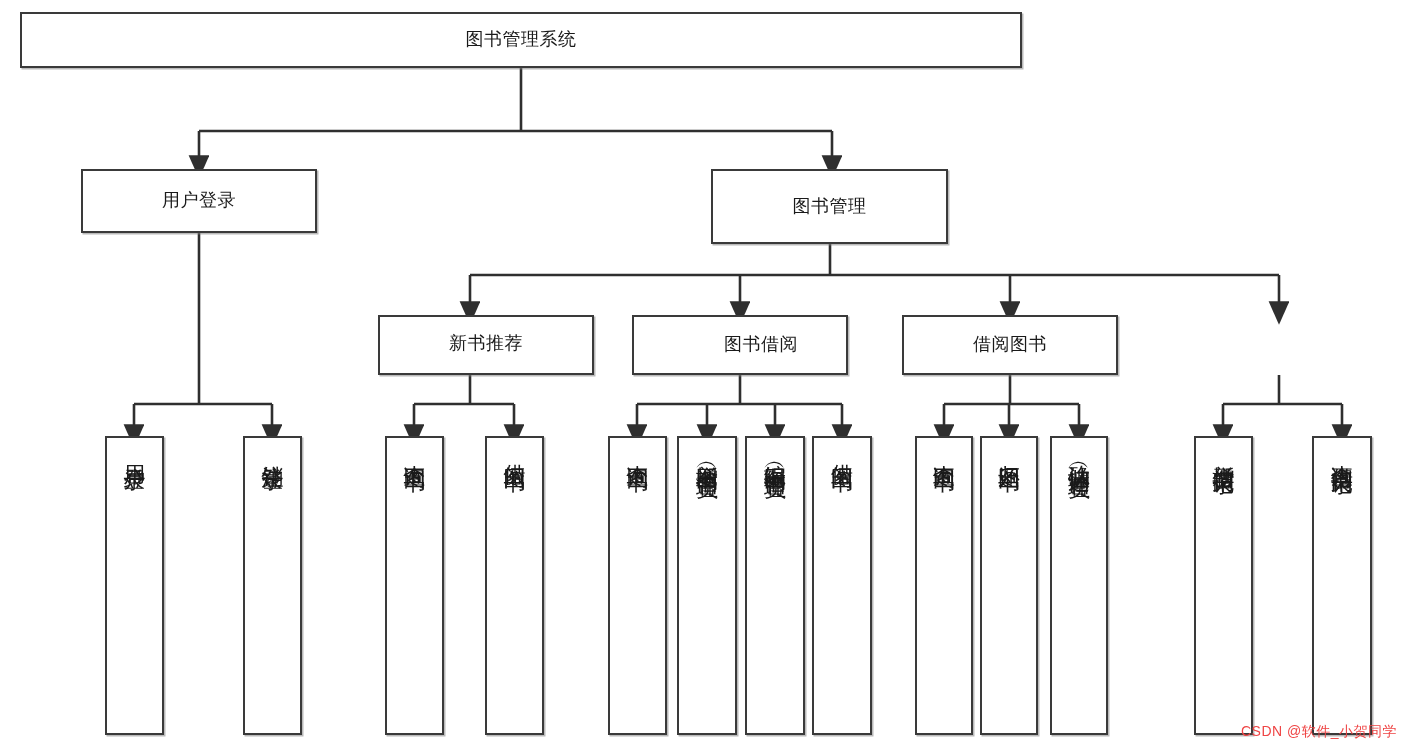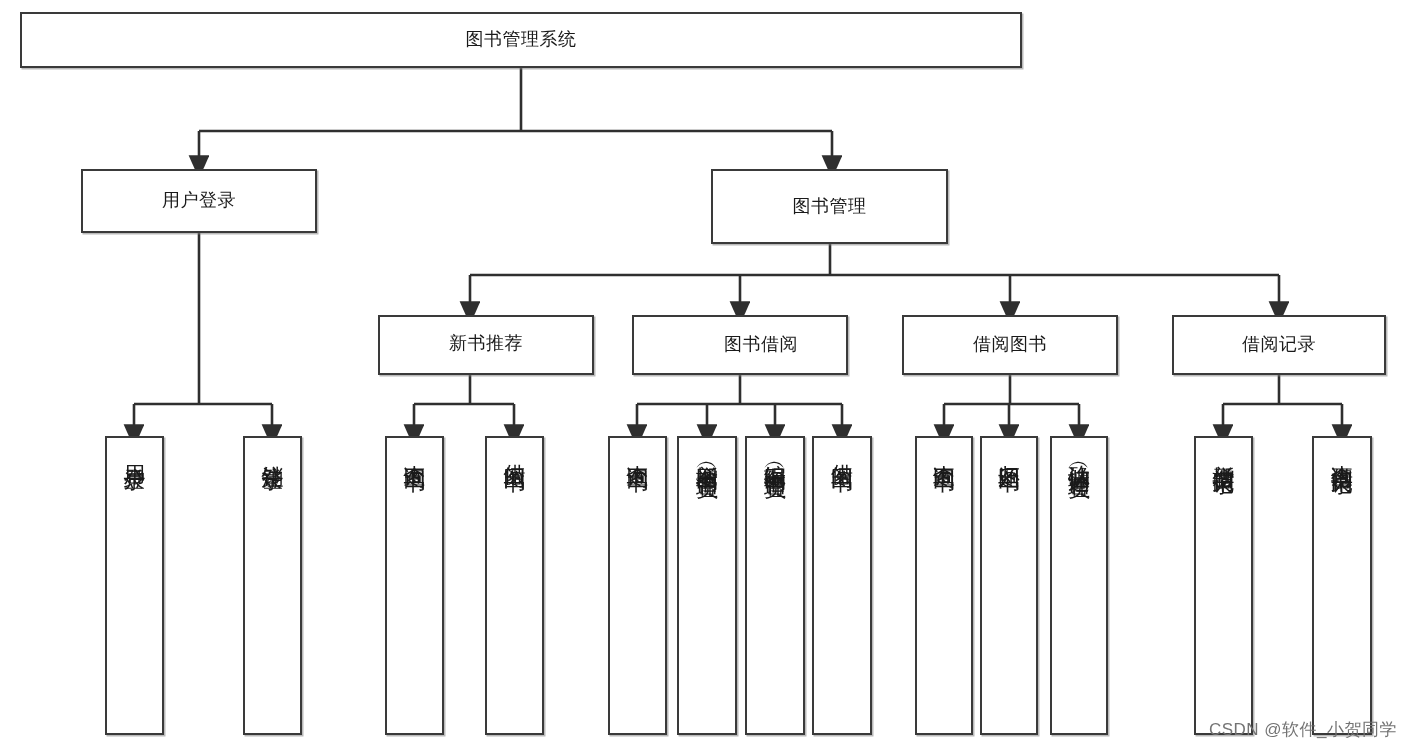--- a/index.html
+++ b/index.html
@@ -56,22 +56,22 @@
     text-orientation: upright;
     font-size: 22px;
     letter-spacing: 2px;
     line-height: 1;
     white-space: pre;
   }
   #watermark {
     position: absolute;
     right: 8px;
     bottom: 6px;
-    font-size: 17px;
-    color: #737373;
+    font-size: 14px;
+    color: #ef4444;
     letter-spacing: 0.5px;
     z-index: 3;
     white-space: nowrap;
   }
 </style>
 </head>
 <body>
 
 <div id="canvas">
 
@@ -138,23 +138,20 @@
 
   <div class="node h" style="left:378px; top:315px; width:216px; height:60px;font-family:Liberation Mono, monospace;">
     <span class="label">新书推荐</span>
   </div>
   <div class="node h" style="left:632px; top:315px; width:216px; height:60px;padding-left:42px;">
     <span class="label">图书借阅</span>
   </div>
   <div class="node h" style="left:902px; top:315px; width:216px; height:60px;">
     <span class="label">借阅图书</span>
   </div>
-  <div class="node h" style="left:1172px; top:315px; width:214px; height:60px;">
-    <span class="label">借阅记录</span>
-  </div>
 
   <div class="node v" style="left:105px; top:436px; width:59px; height:299px;">
     <span class="label">用户登录</span>
   </div>
   <div class="node v" style="left:243px; top:436px; width:59px; height:299px;">
     <span class="label">注销登录</span>
   </div>
 
   <div class="node v" style="left:385px; top:436px; width:59px; height:299px;">
     <span class="label">查询图书</span>

